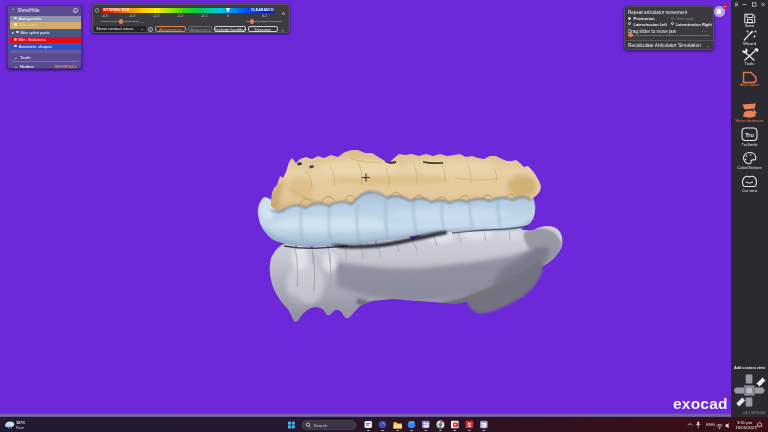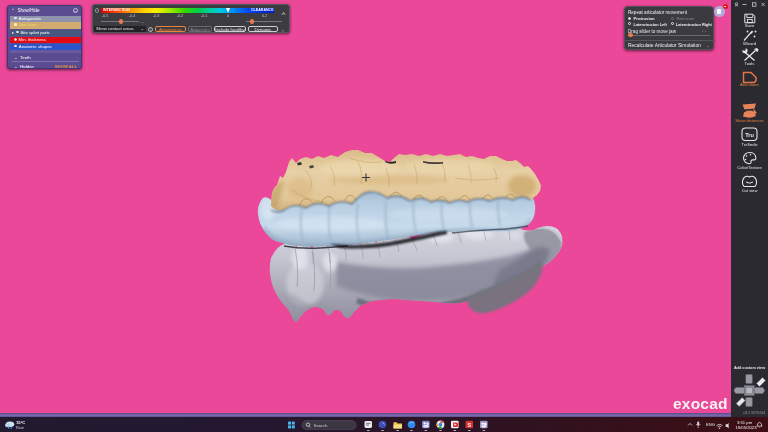--- a/index.html
+++ b/index.html
@@ -1,19 +1,19 @@
 <!DOCTYPE html>
 <html><head>
 <meta charset="utf-8">
 <style>
   * { margin:0; padding:0; box-sizing:border-box; }
   html,body { width:768px; height:432px; overflow:hidden; background:#15151e;
     font-family:"Liberation Sans", sans-serif; }
   .abs { position:absolute; white-space:nowrap; }
-  #stage { position:relative; width:768px; height:432px; background:#ec4899; }
+  #stage { position:relative; width:768px; height:432px; background:#6d28d9; }
 
   
   #sidebar { left:731px; top:0; width:37px; height:417px; background:#2a2a30; }
 
   
   #strip { left:0; top:413px; width:731px; height:4.5px; background:linear-gradient(to bottom,#574a84,#7b6bb0 45%,#4e4176); }
   #taskbar { left:0; top:417px; width:768px; height:15px;
      background:linear-gradient(to right,#221a30 0%,#241830 35%,#2e1220 65%,#3d0e14 100%); }
 
   

